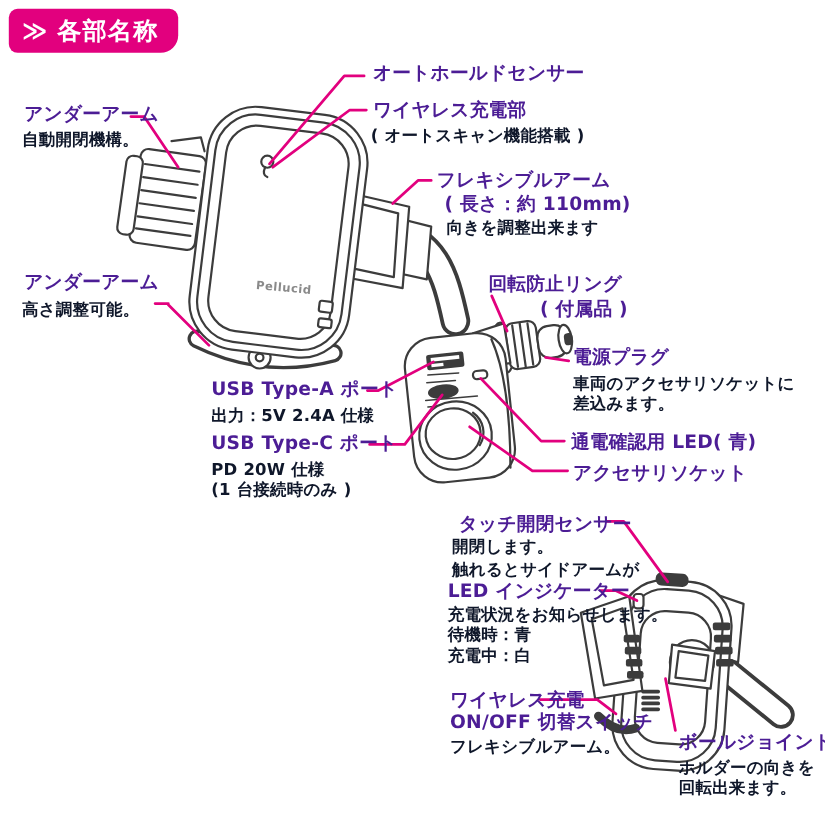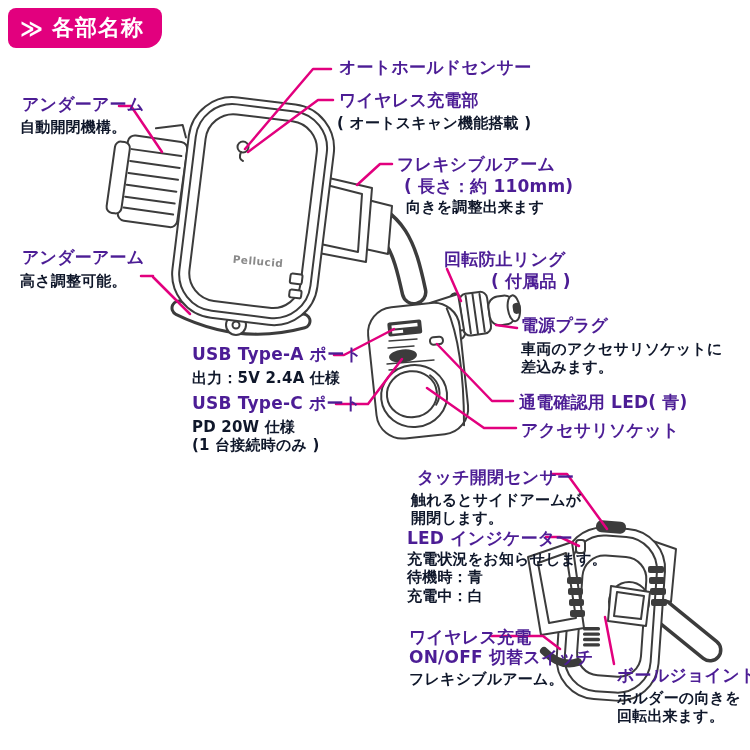--- a/index.html
+++ b/index.html
@@ -243,22 +243,22 @@
   <div class="lbl" style="left:519px;top:393px;">
     <div class="lbl-title">通電確認用 LED( 青)</div>
   </div>
 
   <div class="lbl" style="left:521px;top:421px;">
     <div class="lbl-title">アクセサリソケット</div>
   </div>
 
   <div class="lbl" style="left:417px;top:468px;">
     <div class="lbl-title">タッチ開閉センサー</div>
+    <div class="lbl-desc" style="margin-left:-6px;">開閉します。</div>
     <div class="lbl-desc" style="margin-left:-6px;margin-top:3px;">触れるとサイドアームが</div>
-    <div class="lbl-desc" style="margin-left:-6px;">開閉します。</div>
   </div>
 
   <div class="lbl" style="left:407px;top:529px;">
     <div class="lbl-title">LED インジケーター</div>
     <div class="lbl-desc" style="margin-top:1px;">充電状況をお知らせします。</div>
     <div class="lbl-desc">待機時：青</div>
     <div class="lbl-desc">充電中：白</div>
   </div>
 
   <div class="lbl" style="left:409px;top:628px;">

